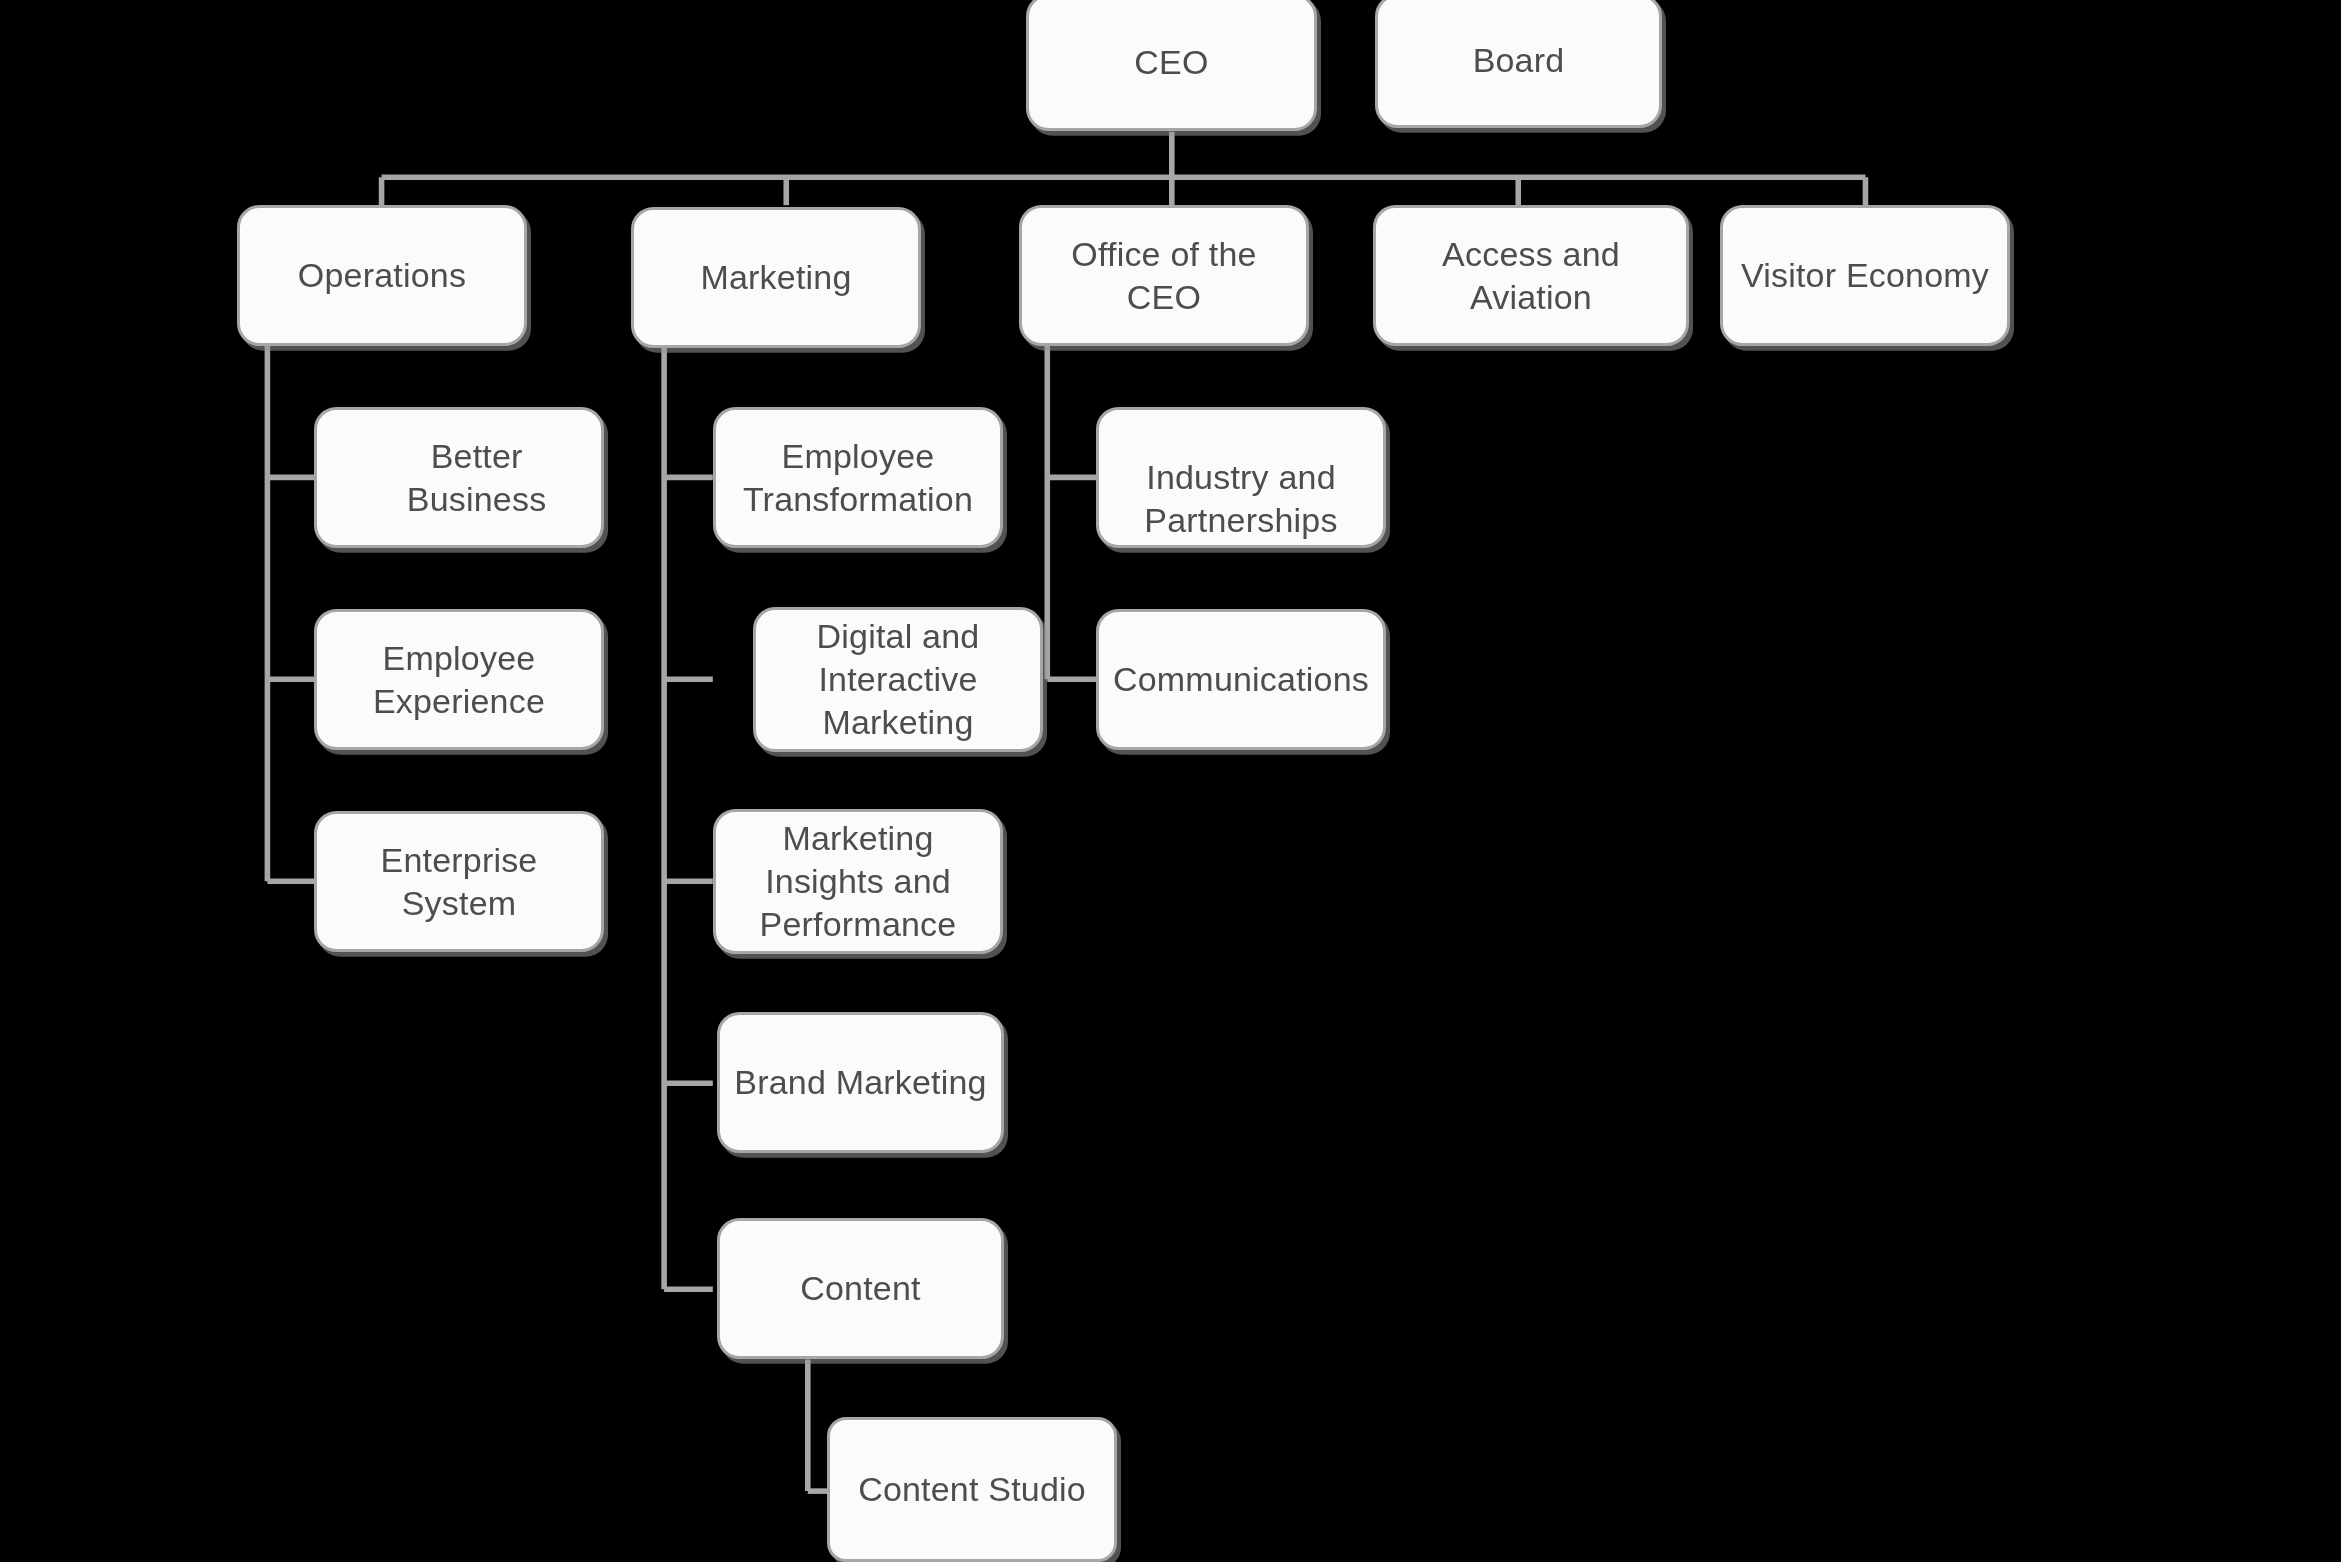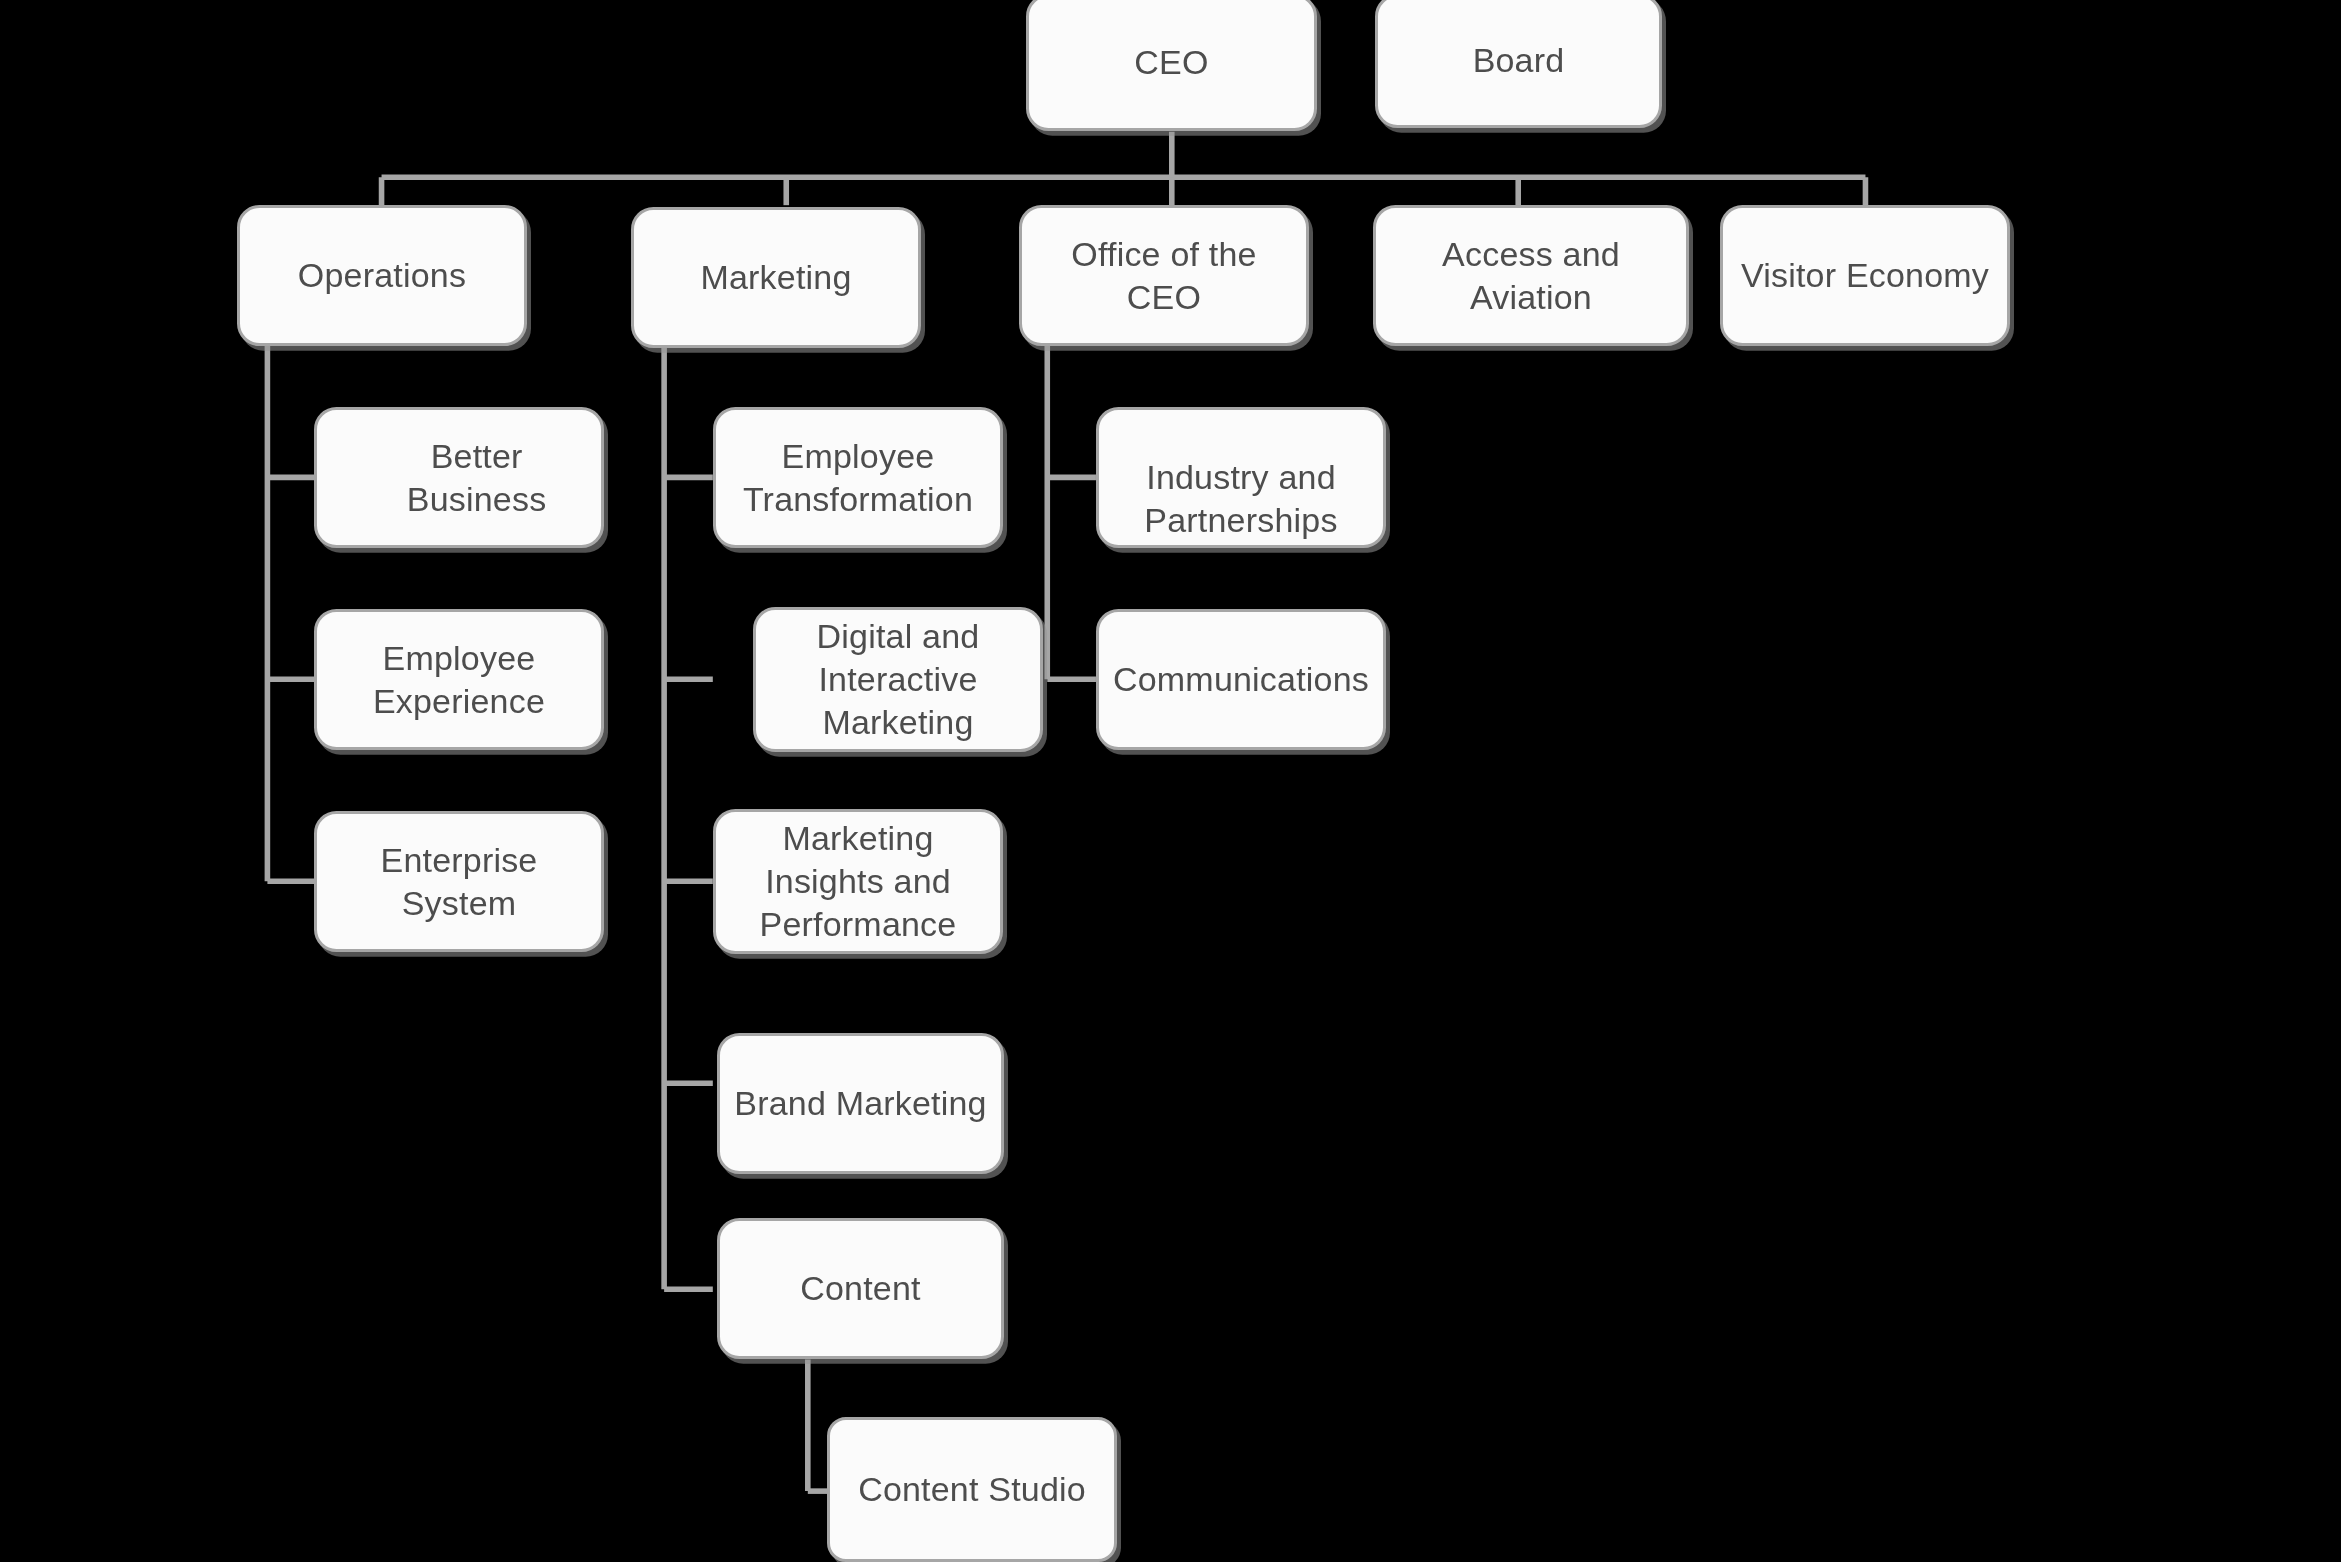--- a/index.html
+++ b/index.html
@@ -140,21 +140,21 @@
 Interactive
 Marketing</span>
   </div>
 
   <div class="node" style="left:713px; top:809px; width:290px; height:145px;">
     <span class="node-label">Marketing
 Insights and
 Performance</span>
   </div>
 
-  <div class="node" style="left:717px; top:1012px; width:287px; height:141px;margin-top:21px;">
+  <div class="node" style="left:717px; top:1012px; width:287px; height:141px;">
     <span class="node-label">Brand Marketing</span>
   </div>
 
   <div class="node" style="left:717px; top:1218px; width:287px; height:141px;">
     <span class="node-label">Content</span>
   </div>
 
   <div class="node" style="left:827px; top:1417px; width:290px; height:145px;border-radius:19px;">
     <span class="node-label">Content Studio</span>
   </div>

